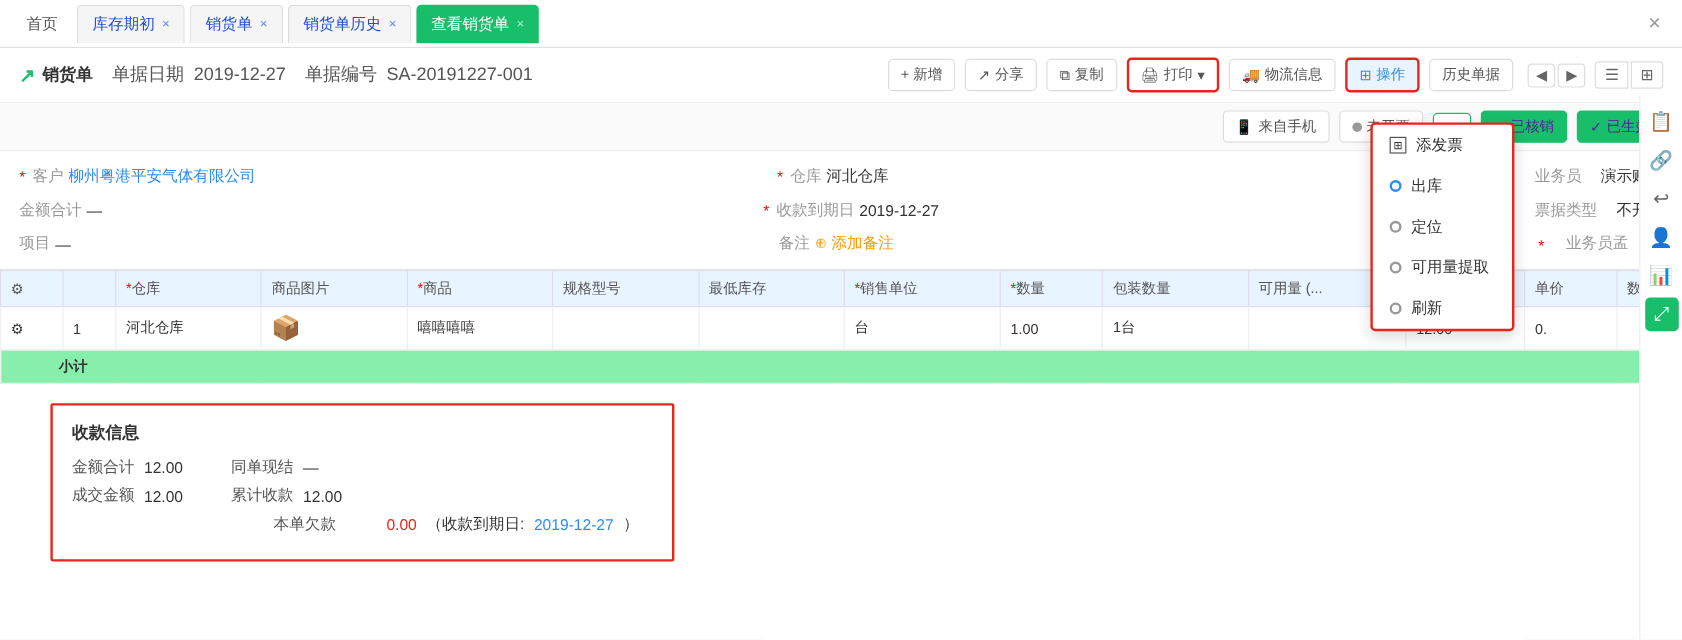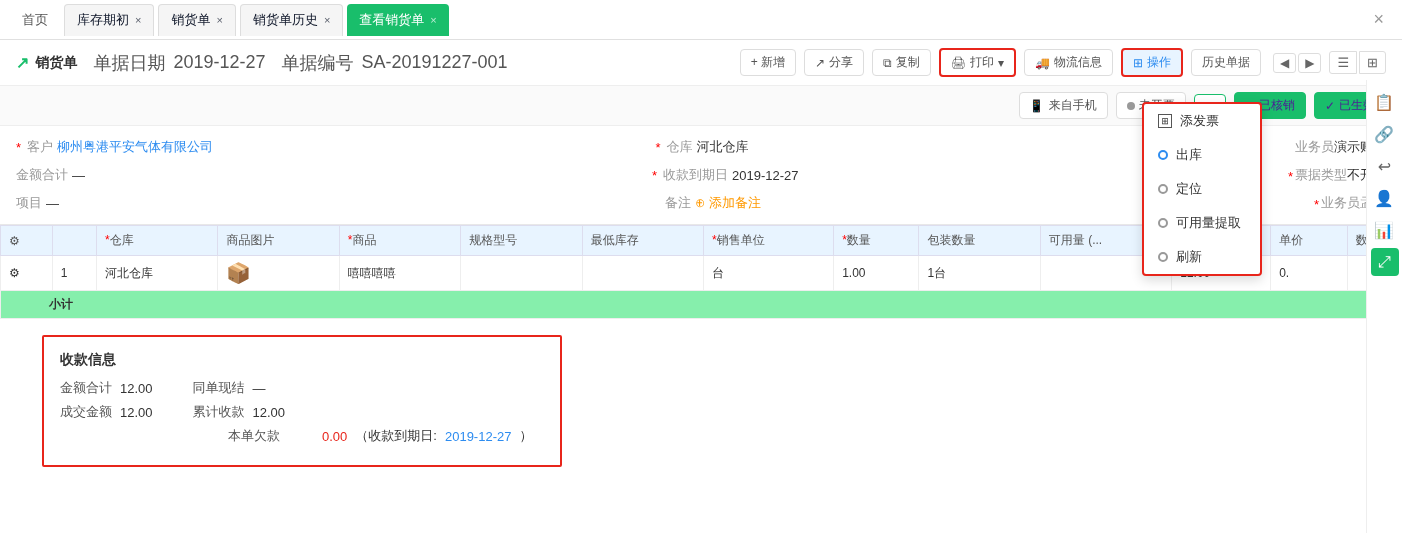--- a/index.html
+++ b/index.html
@@ -8,36 +8,36 @@
     
     .tab-bar {
       display: flex; align-items: center; background: #fff; border-bottom: 1px solid #e0e0e0;
       height: 40px; padding: 0 10px; gap: 4px;
     }
     .tab {
       display: flex; align-items: center; padding: 0 12px; height: 32px; border-radius: 4px 4px 0 0;
       cursor: pointer; gap: 6px; font-size: 13px; white-space: nowrap;
     }
     .tab-home { background: transparent; color: #555; }
-    .tab-normal { background: #f5f5f5; border: 1px solid #ddd; border-bottom: none; color: #0f172a; justify-content: center; }
+    .tab-normal { background: #f5f5f5; border: 1px solid #ddd; border-bottom: none; color: #1d4ed8; justify-content: center; }
     .tab-active { background: #19be6b; color: #fff; border: none; }
     .tab-close { font-size: 11px; cursor: pointer; opacity: 0.7; }
     .window-close { margin-left: auto; font-size: 18px; color: #999; cursor: pointer; padding: 0 8px; }
 
     
     .main-content { background: #fff; height: calc(533px - 40px); overflow: hidden; position: relative; }
 
     
     .doc-header {
       display: flex; align-items: center; padding: 8px 16px; border-bottom: 1px solid #eee;
       background: #fff; gap: 16px;
     }
     .doc-title { display: flex; align-items: center; gap: 6px; font-size: 14px; font-weight: bold; color: #333; }
     .doc-title-icon { color: #19be6b; font-size: 16px; }
-    .doc-meta { display: flex; gap: 16px; font-size: 18px; color: #555; }
+    .doc-meta { display: flex; gap: 16px; font-size: 15px; color: #555; }
     .doc-meta span { display: flex; align-items: center; gap: 4px; }
     .doc-actions { margin-left: auto; display: flex; align-items: center; gap: 8px; }
     .btn-action {
       display: flex; align-items: center; gap: 4px; padding: 4px 10px;
       border: 1px solid #ddd; border-radius: 4px; cursor: pointer; background: #fff;
       font-size: 12px; color: #555; white-space: nowrap;
     }
 
     
     .op-buttons-row {
@@ -55,21 +55,21 @@
     .dot-gray { background: #999; }
 
     
     .form-area { padding: 12px 16px; display: flex; flex-direction: column; gap: 10px; }
     .form-row { display: flex; align-items: center; gap: 0; }
     .form-field { display: flex; align-items: center; gap: 4px; flex: 1; min-width: 0; }
     .field-label { color: #999; font-size: 13px; white-space: nowrap; }
     .field-required { color: #f00; margin-right: 2px; }
     .field-value { color: #333; font-size: 13px; }
     .field-value-link { color: #2d8cf0; cursor: pointer; }
-    .business-section { margin-left: auto; display: flex; align-items: flex-end; gap: 0; }
+    .business-section { margin-left: auto; display: flex; align-items: flex-end; gap: 16px; }
 
     
     .table-wrap { overflow-x: auto; border-top: 1px solid #e8e8e8; }
     table { width: 100%; border-collapse: collapse; font-size: 12px; }
     thead tr { background: #e8f4ff; }
     th { padding: 6px 8px; text-align: left; border: 1px solid #dde; font-weight: normal; color: #555; white-space: nowrap; }
     td { padding: 5px 8px; border: 1px solid #eee; color: #333; white-space: nowrap; }
     tr.data-row td { background: #fff; }
     tr.subtotal-row td { background: #86efac; font-weight: bold; }
     .required-star { color: #f00; }

